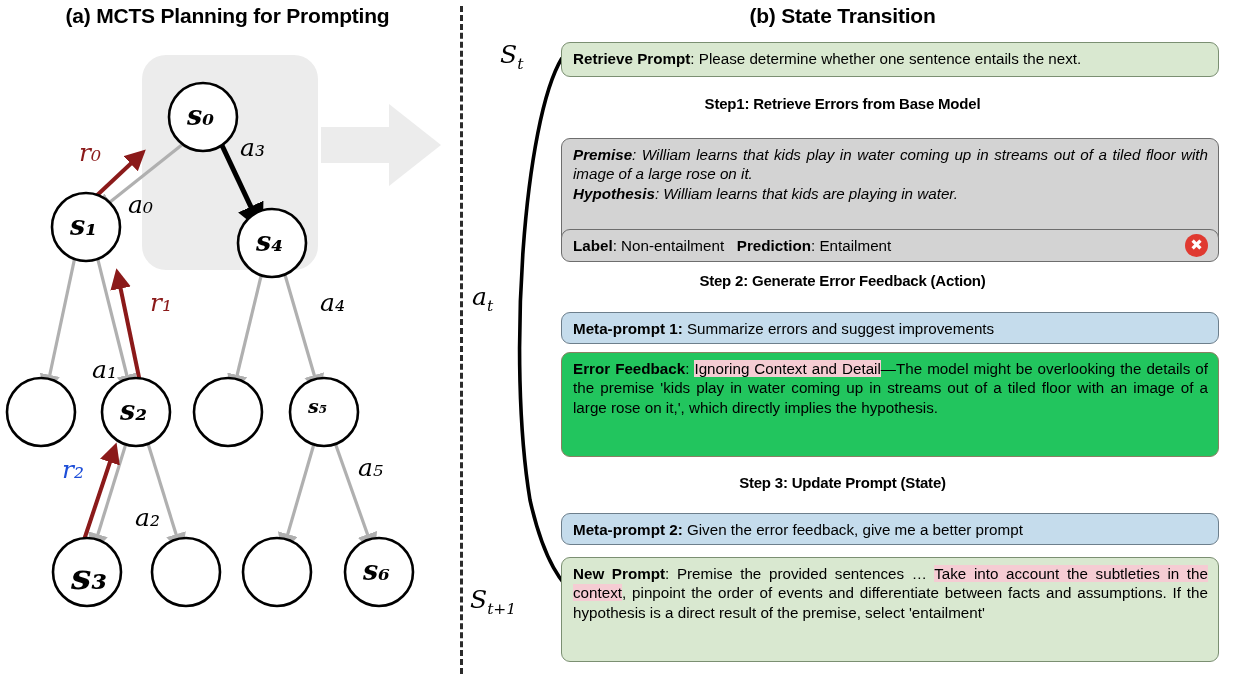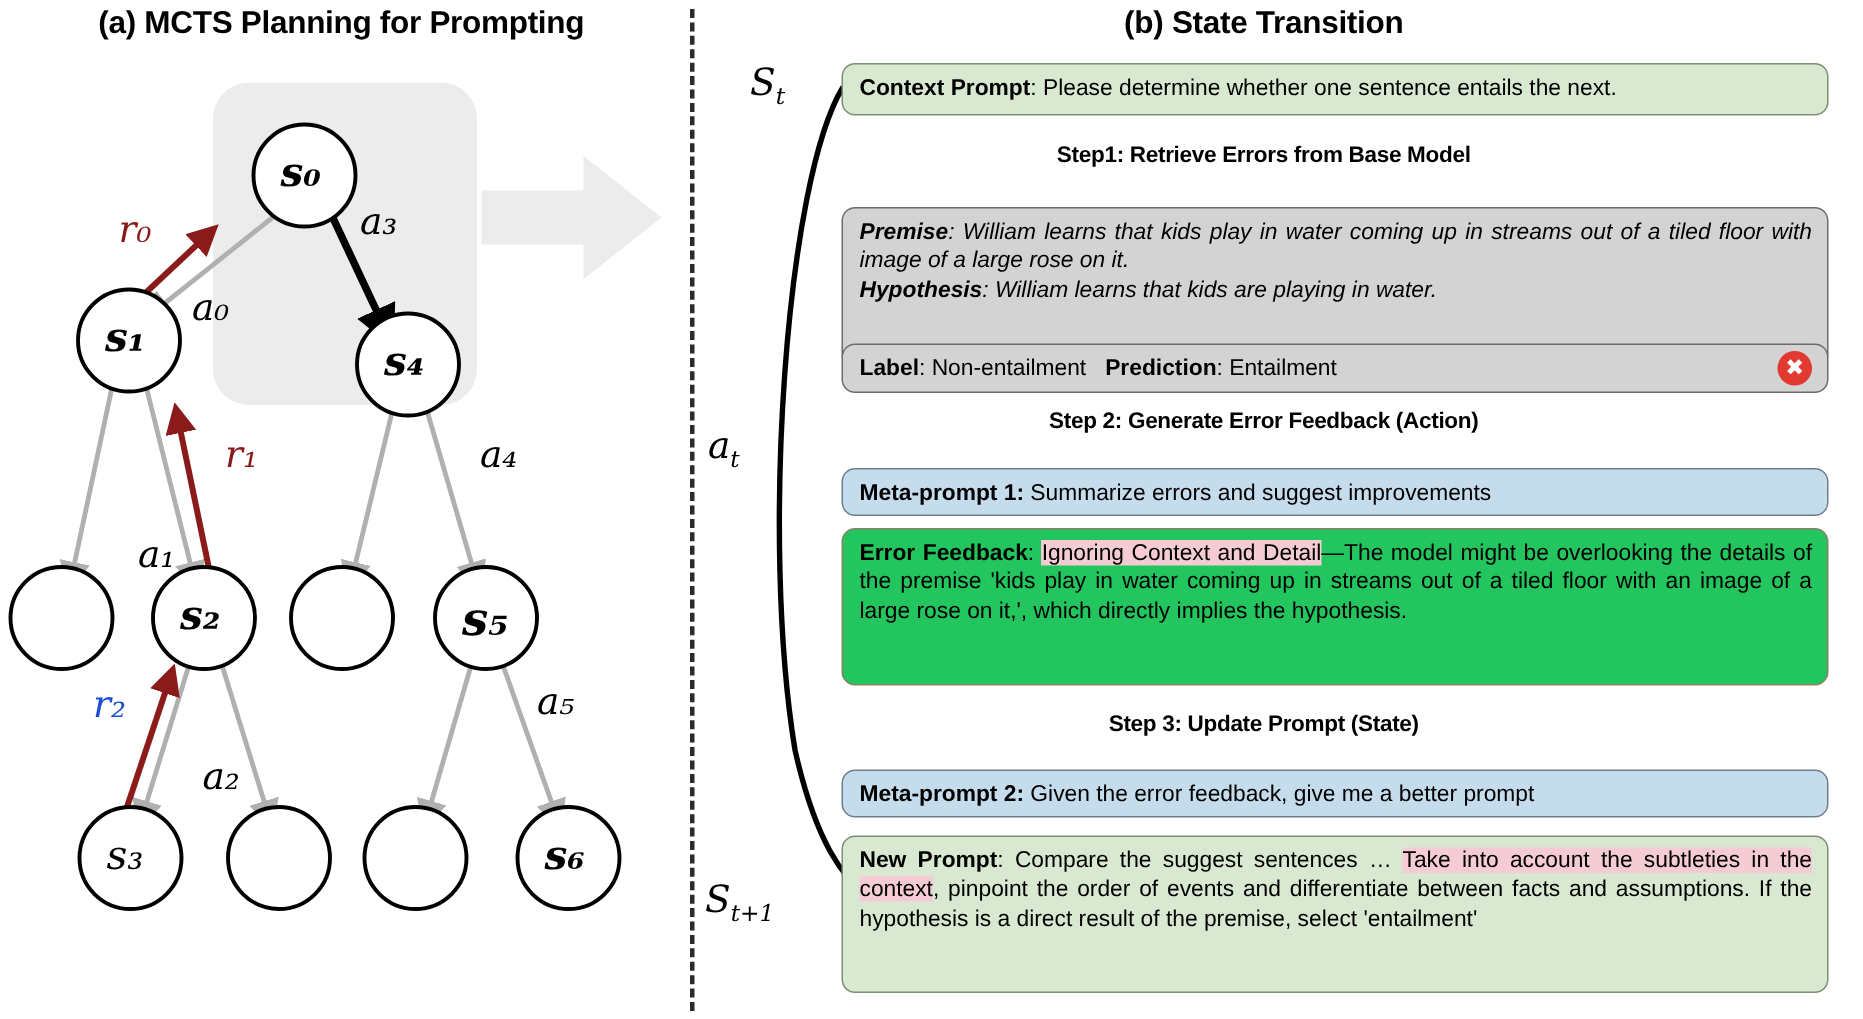--- a/index.html
+++ b/index.html
@@ -136,22 +136,22 @@
     <circle cx="87" cy="572" r="34" fill="#fff" stroke="#000" stroke-width="2.6"></circle>
     <circle cx="186" cy="572" r="34" fill="#fff" stroke="#000" stroke-width="2.6"></circle>
     <circle cx="277" cy="572" r="34" fill="#fff" stroke="#000" stroke-width="2.6"></circle>
     <circle cx="379" cy="572" r="34" fill="#fff" stroke="#000" stroke-width="2.6"></circle>
   </svg>
 
   <div class="sym nolab" style="left:187px;top:100px;font-size:27px;font-weight:bold;">s₀</div>
   <div class="sym nolab" style="left:70px;top:210px;font-size:27px;font-weight:bold;">s₁</div>
   <div class="sym nolab" style="left:256px;top:226px;font-size:27px;font-weight:bold;">s₄</div>
   <div class="sym nolab" style="left:120px;top:395px;font-size:27px;font-weight:bold;">s₂</div>
-  <div class="sym nolab" style="left:308px;top:395px;font-size:31px;font-weight:bold;">s₅</div>
-  <div class="sym nolab" style="left:71px;top:555px;font-size:27px;font-weight:normal;">s₃</div>
+  <div class="sym nolab" style="left:308px;top:395px;font-size:19px;font-weight:bold;">s₅</div>
+  <div class="sym nolab" style="left:71px;top:555px;font-size:36px;font-weight:bold;">s₃</div>
   <div class="sym nolab" style="left:363px;top:555px;font-size:27px;font-weight:bold;">s₆</div>
 
   <div class="sym nolab" style="left:128px;top:190px;">a₀</div>
   <div class="sym nolab" style="left:240px;top:133px;">a₃</div>
   <div class="sym nolab" style="left:92px;top:355px;">a₁</div>
   <div class="sym nolab" style="left:320px;top:288px;">a₄</div>
   <div class="sym nolab" style="left:135px;top:503px;">a₂</div>
   <div class="sym nolab" style="left:358px;top:453px;">a₅</div>
 
   <div class="sym nolab" style="left:79px;top:138px;color:#8b1a1a;">r₀</div>
@@ -180,21 +180,21 @@
 
   <div class="sym" style="left:20px;top:282px;">
     <span>a</span><sub>t</sub>
   </div>
 
   <div class="sym" style="left:18px;top:585px;">
     <span>S</span><sub>t+1</sub>
   </div>
 
   <div class="box green" style="left:109px;top:42px;width:658px;height:35px;">
-    <b class="lbl">Context Prompt</b><span>: Please determine whether one sentence entails the next.</span>
+    <b class="lbl">Retrieve Prompt</b><span>: Please determine whether one sentence entails the next.</span>
   </div>
 
   <div class="step-head" style="top:95px;">Step1: Retrieve Errors from Base Model</div>
 
   <div class="box gray" style="left:109px;top:138px;width:658px;height:107px;font-style:italic;">
     <div>
       <b class="lbl">Premise</b><span>: William learns that kids play in water coming up in streams out of a tiled floor with  image of a large rose on it.</span>
     </div>
     <div style="text-align:left;">
       <b class="lbl">Hypothesis</b><span>: William learns that kids are playing in water.</span>
@@ -216,16 +216,16 @@
     <b class="lbl">Error  Feedback</b><span>: </span><span class="hl">Ignoring Context and Detail</span><span>—The model might be overlooking the details of the premise 'kids play in water coming up in streams out of a tiled floor with an image of a large rose on it,', which directly implies the hypothesis.</span>
   </div>
 
   <div class="step-head" style="top:474px;">Step 3: Update Prompt (State)</div>
 
   <div class="box blue" style="left:109px;top:513px;width:658px;height:32px;text-align:left;">
     <b class="lbl">Meta-prompt 2:</b><span> Given the error feedback, give me a better prompt</span>
   </div>
 
   <div class="box green" style="left:109px;top:557px;width:658px;height:105px;">
-    <b class="lbl">New Prompt</b><span>: </span><span>Compare the suggest sentences … </span><span class="hl">Take into account the subtleties in the context</span><span>, pinpoint the order of events and differentiate between facts and assumptions. If the hypothesis is a direct result of the premise, select 'entailment'</span>
+    <b class="lbl">New Prompt</b><span>: </span><span>Premise the provided sentences … </span><span class="hl">Take into account the subtleties in the context</span><span>, pinpoint the order of events and differentiate between facts and assumptions. If the hypothesis is a direct result of the premise, select 'entailment'</span>
   </div>
 
 </div>
 
 </body></html>

